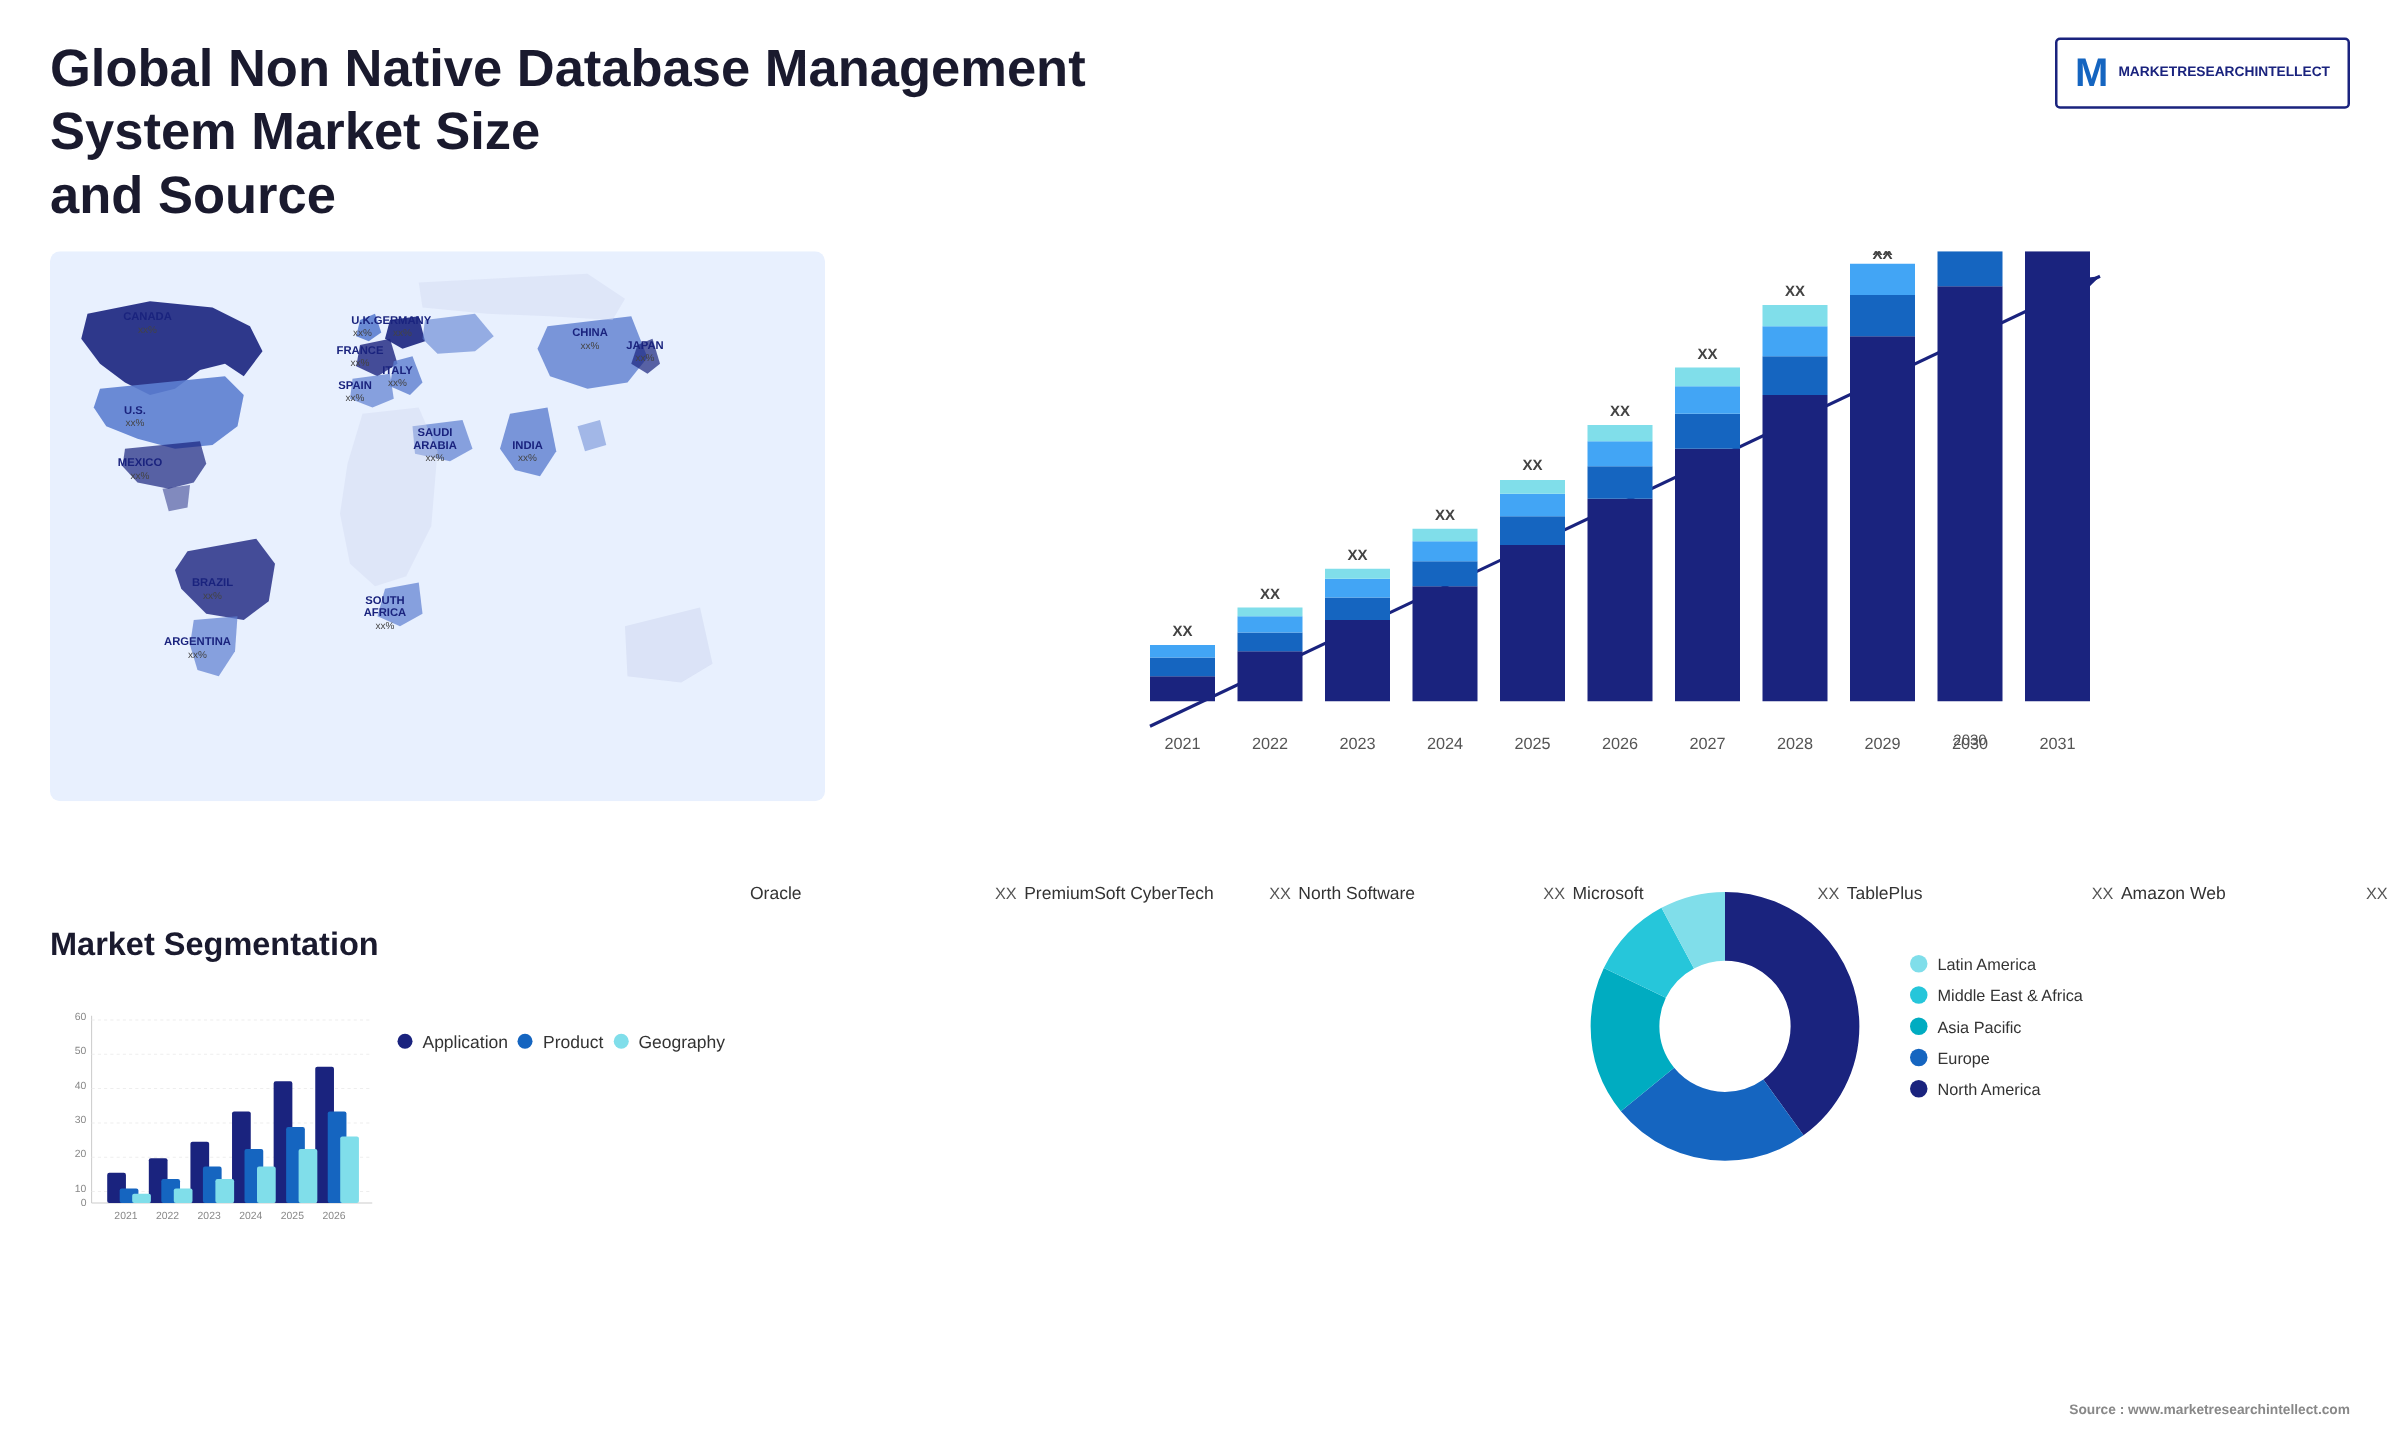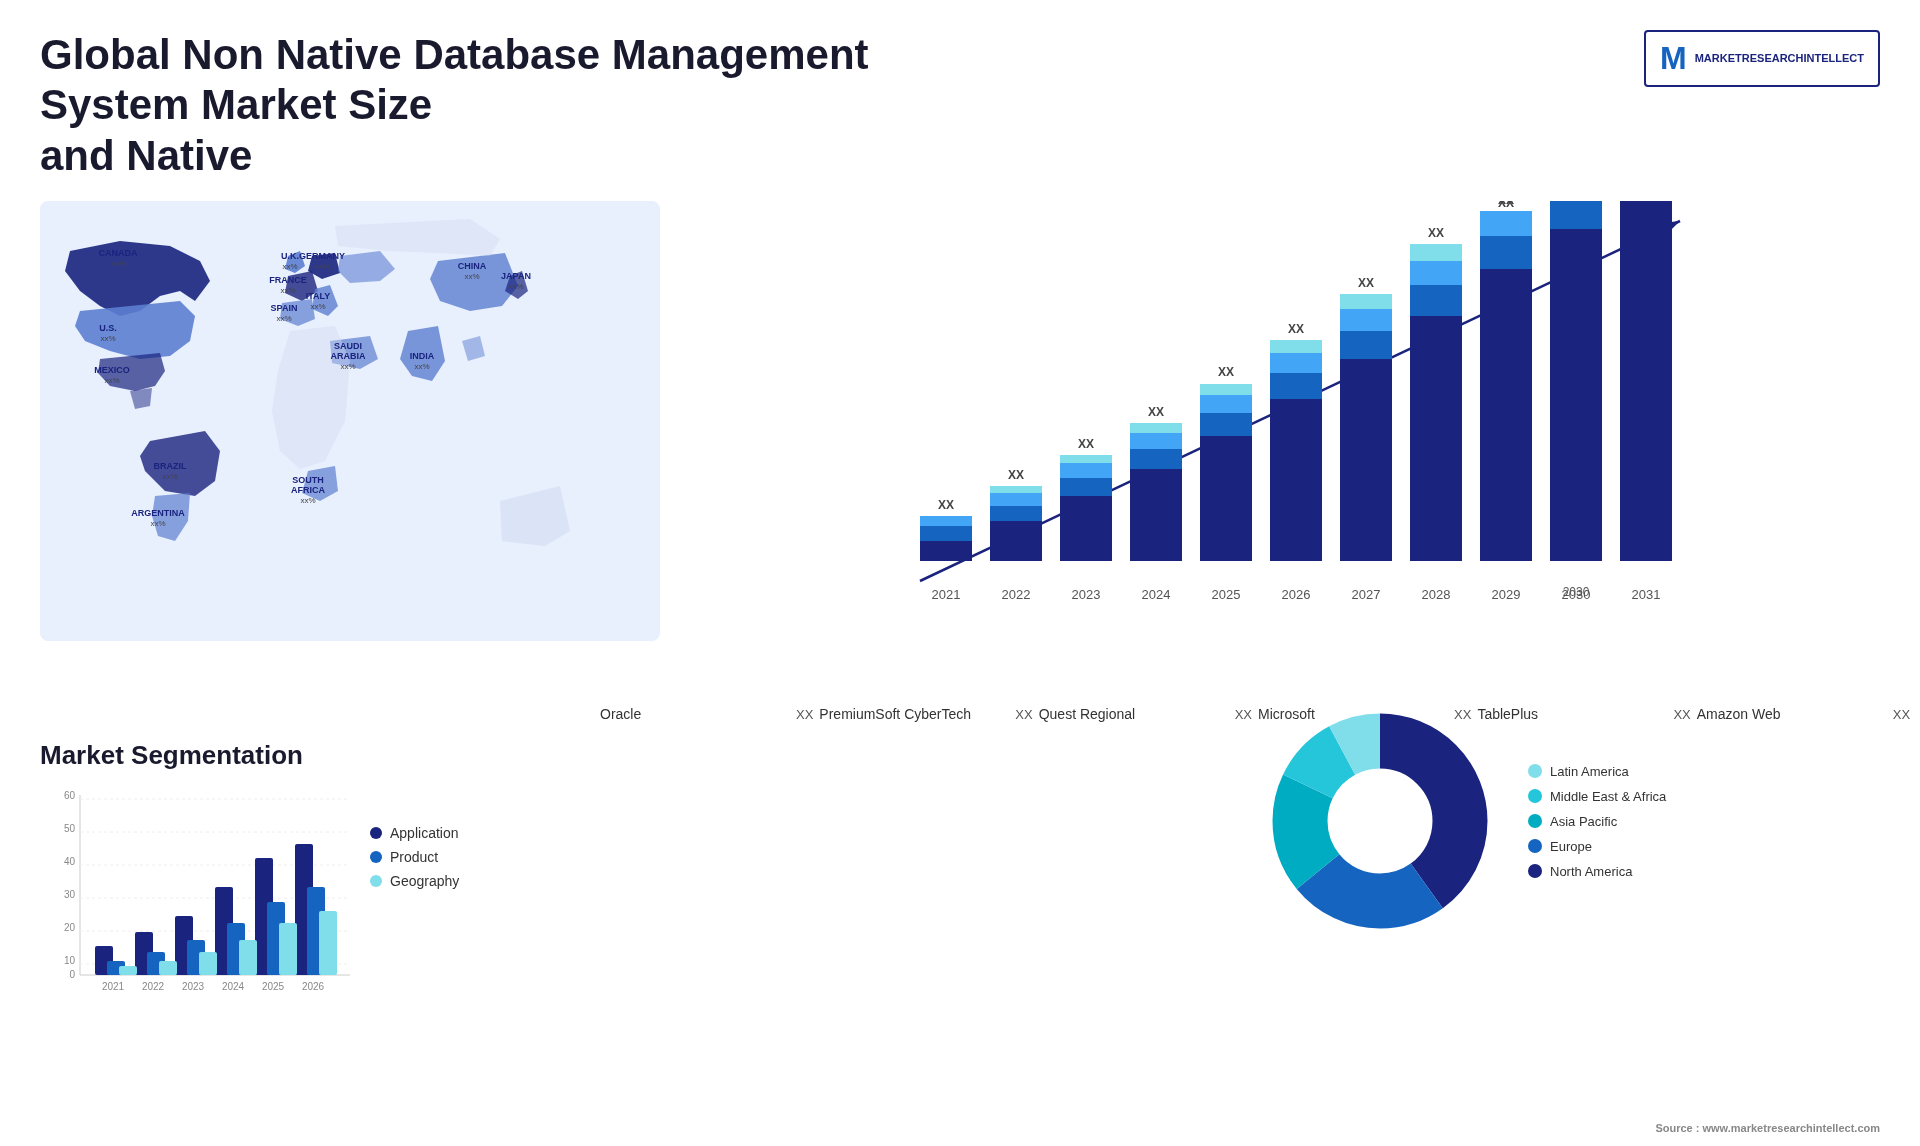--- a/index.html
+++ b/index.html
@@ -104,21 +104,21 @@
     }
 
     
     .seg-chart-area {
       display: flex;
       gap: 20px;
       align-items: flex-start;
     }
     .seg-legend {
       display: flex;
-      flex-direction: column;
+      flex-direction: row;
       gap: 8px;
       margin-top: 40px;
       justify-content: center;
     }
     .legend-item {
       display: flex;
       align-items: center;
       gap: 8px;
       font-size: 14px;
       color: #333;
@@ -201,21 +201,21 @@
       color: #888;
       font-weight: bold;
     }
   </style>
 </head>
 <body>
 
 <div class="header">
   <h1 class="page-title">
     <span>Global Non Native Database Management System Market Size</span><br>
-    <span>and Native</span>
+    <span>and Source</span>
   </h1>
   <div class="logo-container">
     <span class="logo-m">M</span>
     <div class="logo-text-part">
       <span>MARKET</span>
       <span>RESEARCH</span>
       <span>INTELLECT</span>
     </div>
   </div>
 </div>
@@ -504,21 +504,21 @@
         <div class="player-bar-container">
           <div class="player-bar-seg" style="width:35%; background:#1a237e;"></div>
           <div class="player-bar-seg" style="width:25%; background:#1565c0;"></div>
           <div class="player-bar-seg" style="width:18%; background:#42a5f5;"></div>
           <div class="player-bar-seg" style="width:10%; background:#80deea;"></div>
         </div>
         <span class="player-xx">XX</span>
       </div>
 
       <div class="player-row">
-        <span class="player-name">Quest Regional</span>
+        <span class="player-name">North Software</span>
         <div class="player-bar-container">
           <div class="player-bar-seg" style="width:38%; background:#1a237e;"></div>
           <div class="player-bar-seg" style="width:22%; background:#1565c0;"></div>
           <div class="player-bar-seg" style="width:14%; background:#42a5f5;"></div>
           <div class="player-bar-seg" style="width:8%; background:#80deea;"></div>
         </div>
         <span class="player-xx">XX</span>
       </div>
 
       <div class="player-row">

